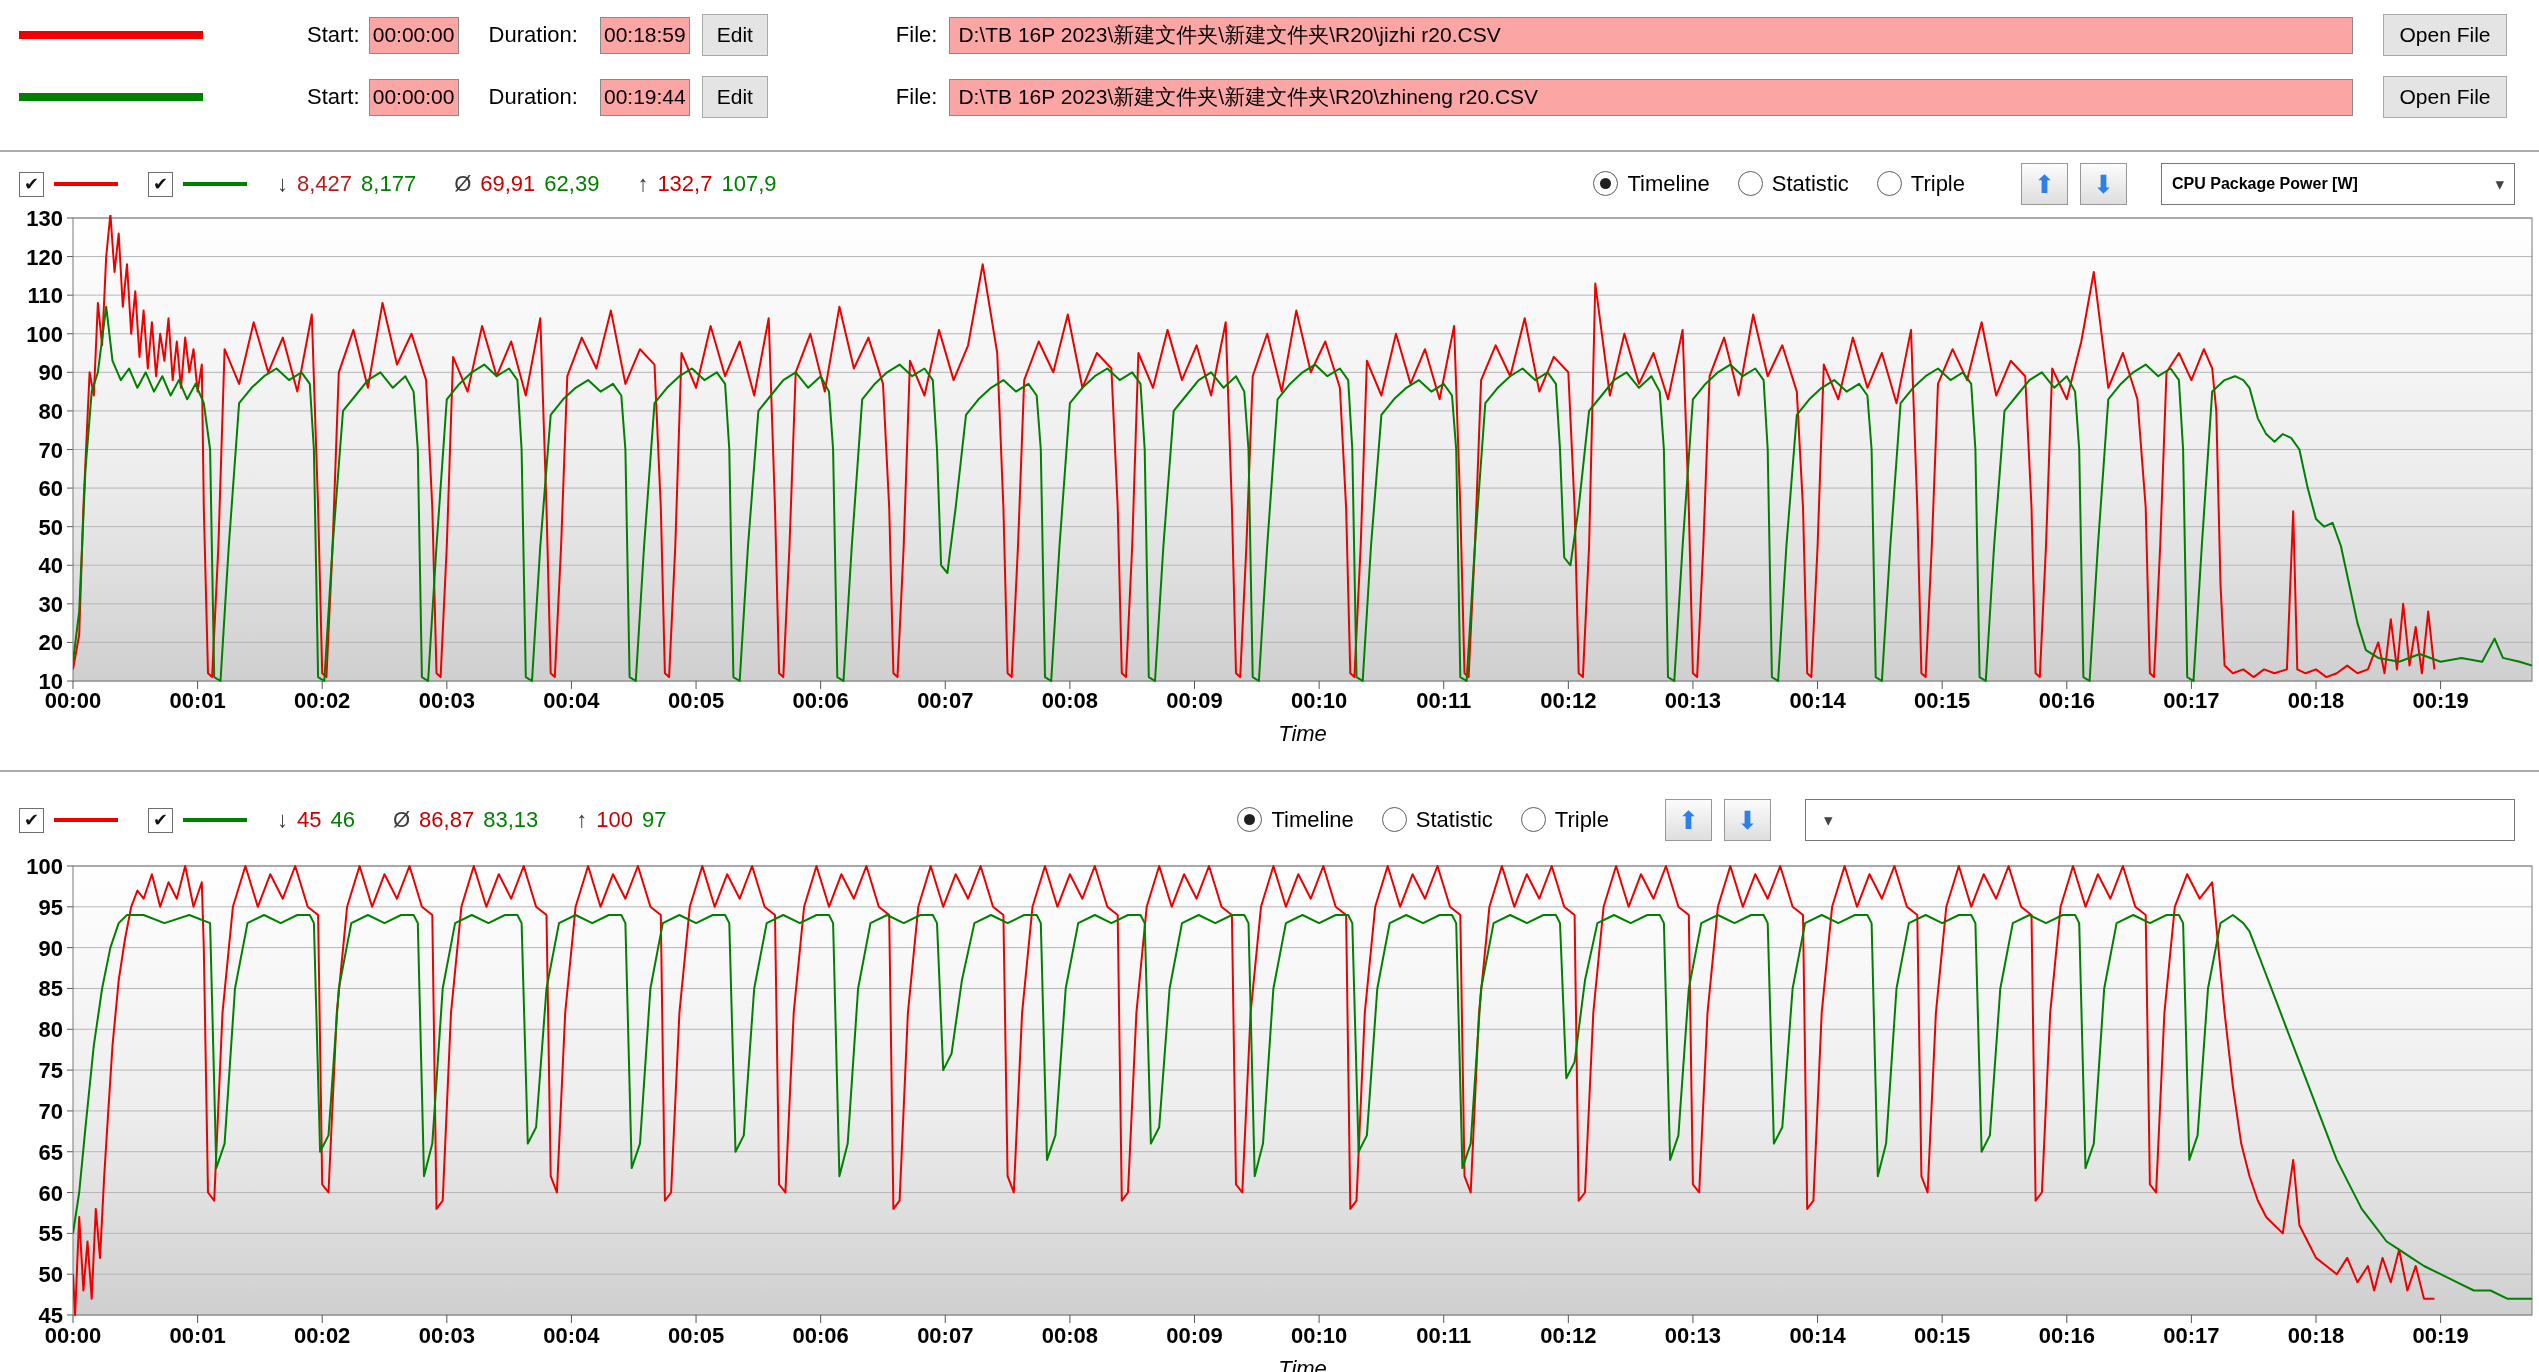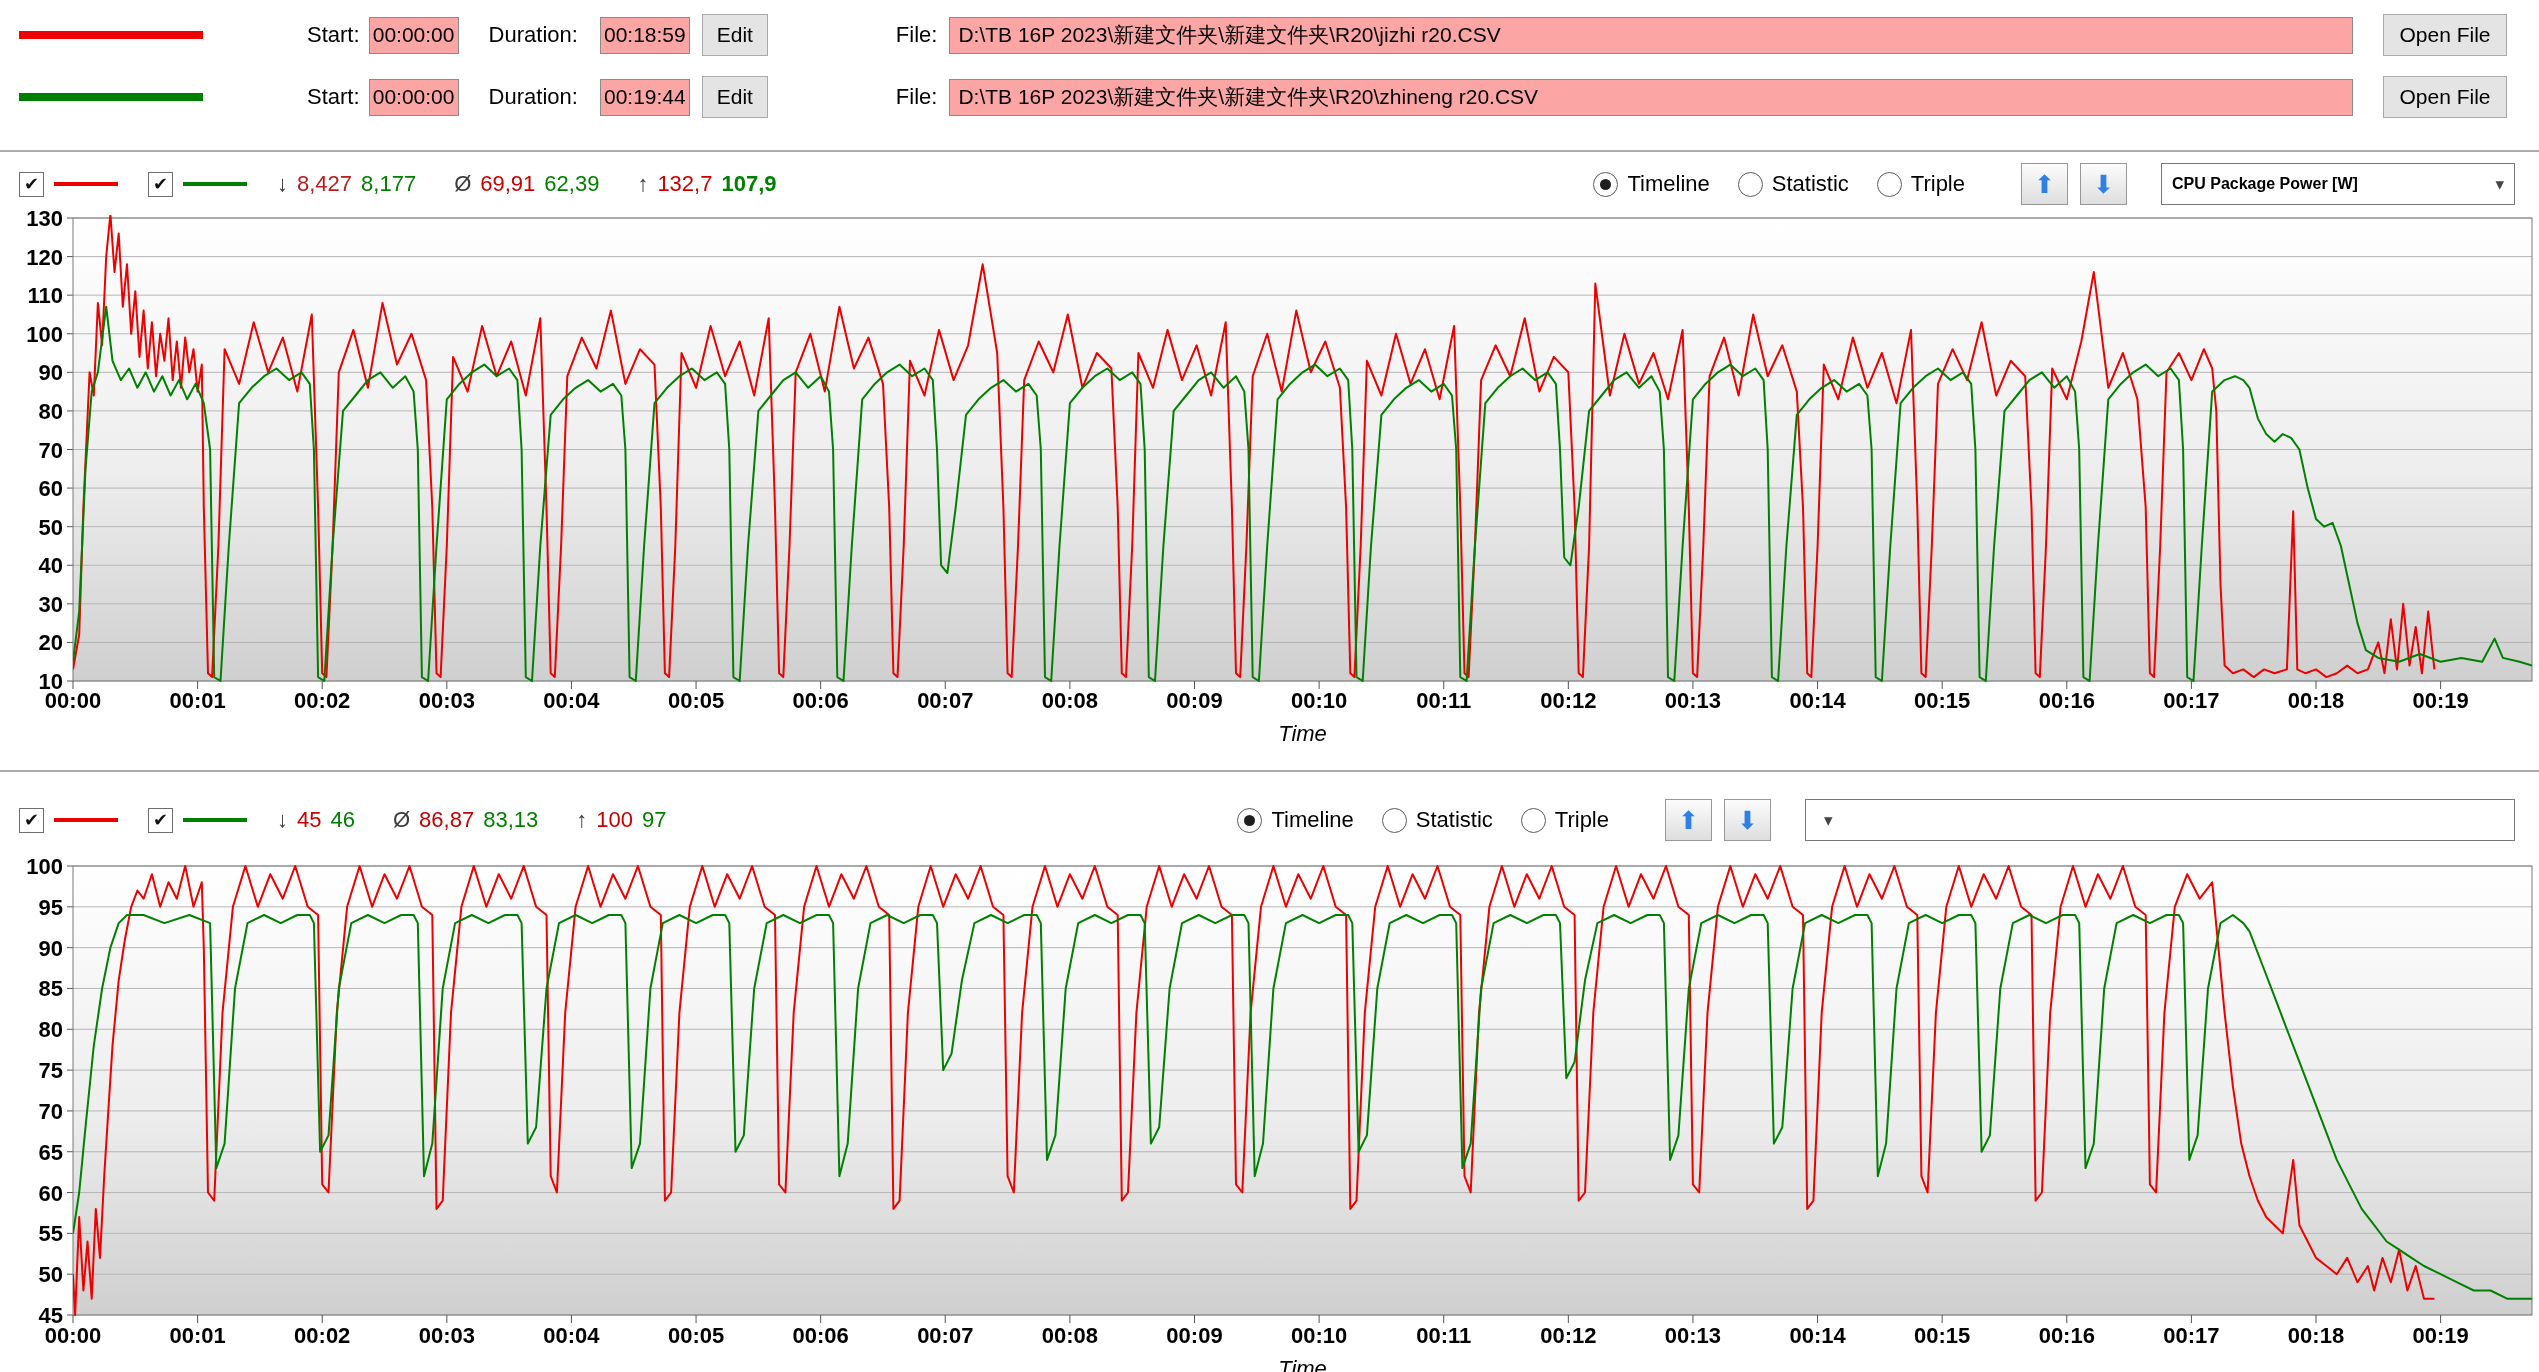--- a/index.html
+++ b/index.html
@@ -24,21 +24,21 @@
   #sep1{top:770px}
   .toolbar{position:absolute;left:0;right:0;height:52px;display:flex;align-items:center;padding:0 24px 0 19px;box-sizing:border-box}
   #toolbar0{top:158px}
   #toolbar1{top:794px}
   .checkbox{width:23px;height:23px;border:1px solid #6e6e6e;background:#fff;display:flex;align-items:center;justify-content:center;margin-right:10px;flex:0 0 auto}
   .checkmark{display:none;font-size:18px;color:#111;line-height:1}
   .checkbox.checked .checkmark{display:block}
   .legend-line{width:64px;height:4px;margin-right:30px;flex:0 0 auto}
   .stat{display:flex;gap:9px;margin-right:38px;font-size:22px;align-items:baseline;flex:0 0 auto}
   .sym{color:#3c3c3c}
-  .radios{margin-left:auto;display:flex;align-items:flex-end;flex:0 0 auto}
+  .radios{margin-left:auto;display:flex;align-items:flex-start;flex:0 0 auto}
   .radio{width:23px;height:23px;border:1px solid #5c5c5c;border-radius:50%;background:#fff;margin-right:9px;display:flex;align-items:center;justify-content:center}
   .dot{width:11px;height:11px;border-radius:50%;background:#1f1f1f;display:none}
   .radio.checked .dot{display:block}
   .rlabel{font-size:22px;margin-right:28px}
   .abtn{width:47px;height:42px;margin-left:12px;border:1px solid #979797;background:linear-gradient(#fcfcfc,#dedede);display:flex;align-items:center;justify-content:center;padding:0}
   .abtn.firstab{margin-left:28px}
   .abtn span{color:#2f7fe8;font-size:25px;line-height:1}
   .dd{margin-left:34px;height:42px;border:1px solid #767676;background:#fff;display:flex;align-items:center;justify-content:space-between;padding:0 10px;box-sizing:border-box;flex:0 0 auto}
   .ddtext{font-weight:700;font-size:16px;white-space:nowrap;overflow:hidden}
   .chev{margin-left:8px;color:#444;font-size:17px}
@@ -94,21 +94,21 @@
     <span style="color: rgb(0, 128, 0);">8,177</span>
   </span>
   <span class="stat">
     <span class="sym">Ø</span>
     <span style="color: rgb(200, 0, 0);">69,91</span>
     <span style="color: rgb(0, 128, 0);">62,39</span>
   </span>
   <span class="stat">
     <span class="sym">↑</span>
     <span style="color: rgb(200, 0, 0);">132,7</span>
-    <span style="color: rgb(0, 128, 0); font-weight: bold;">107,9</span>
+    <span style="color: rgb(0, 128, 0);">107,9</span>
   </span>
   <span class="radios">
     <span class="radio checked">
         <span class="dot"></span>
       </span>
     <span class="rlabel">Timeline</span>
     <span class="radio"></span>
     <span class="rlabel">Statistic</span>
     <span class="radio"></span>
     <span class="rlabel">Triple</span>

